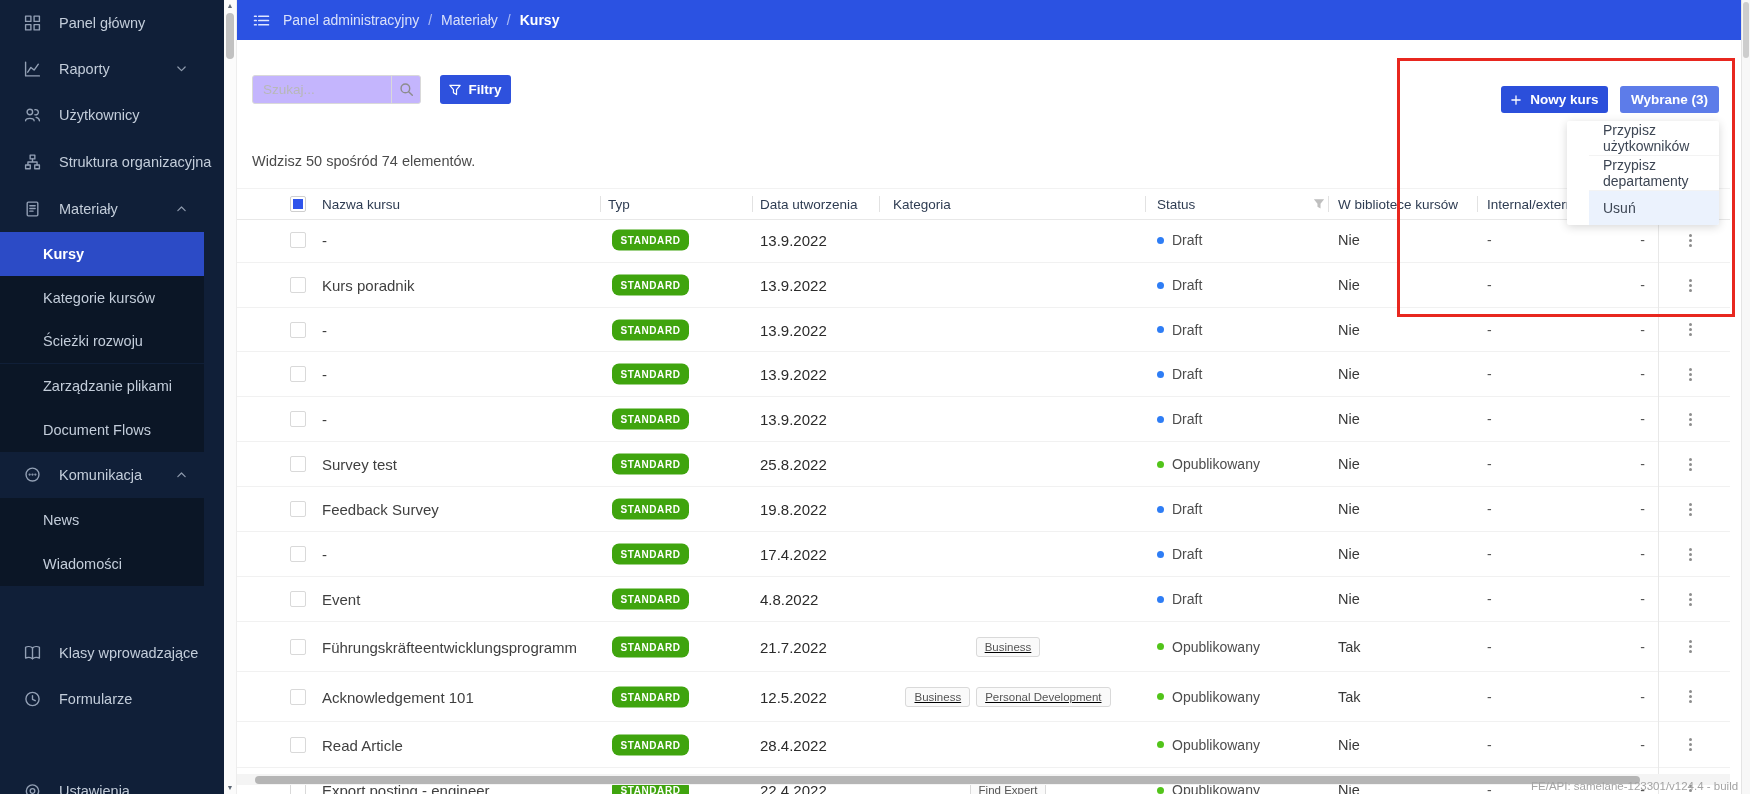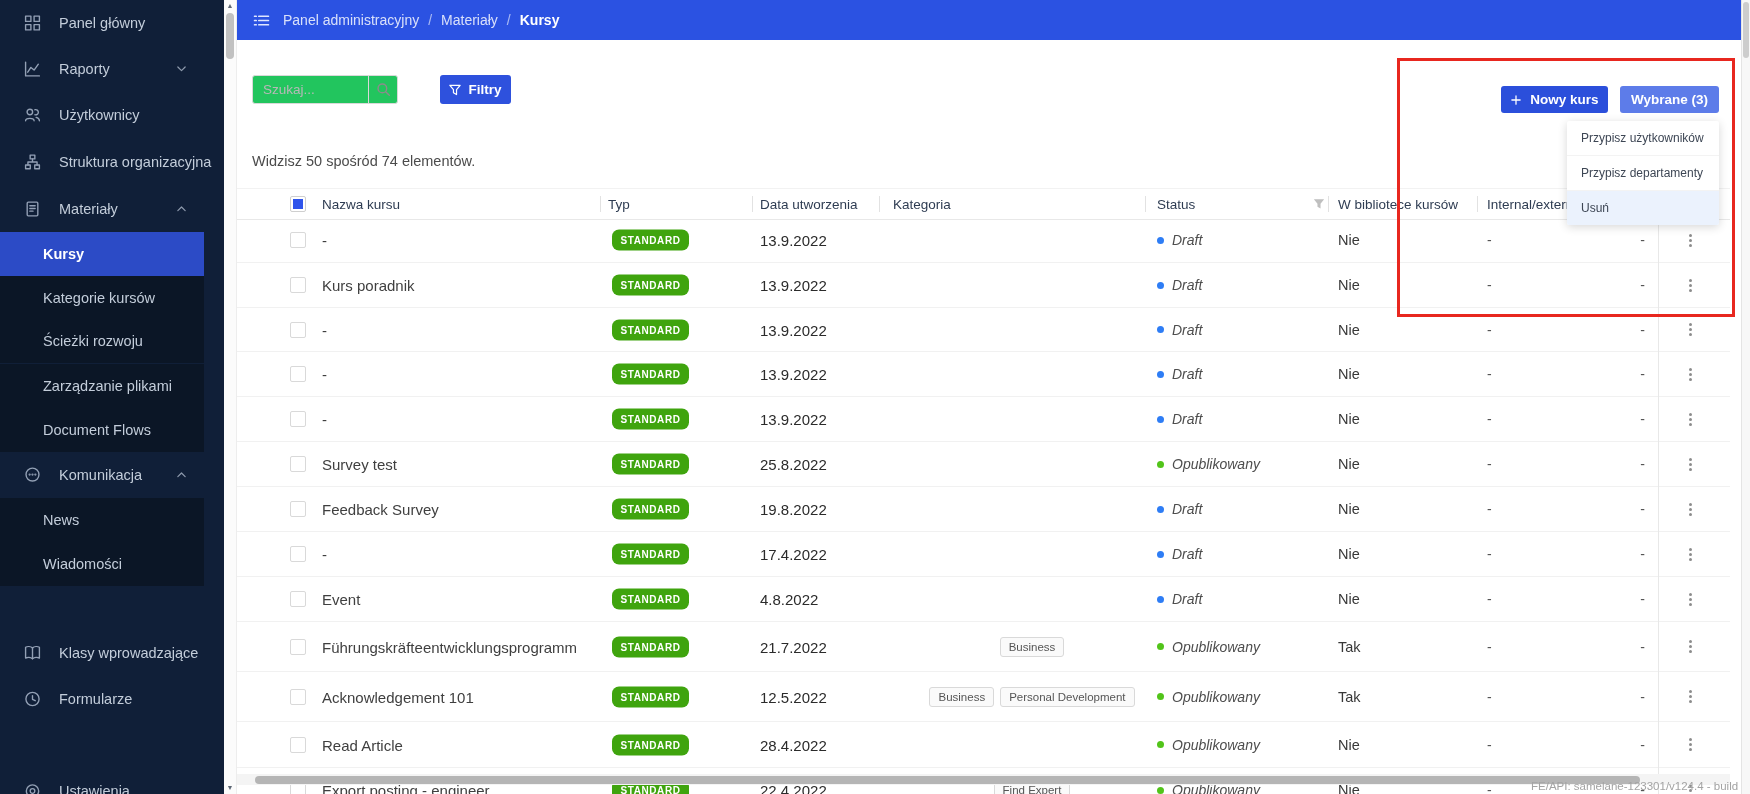--- a/index.html
+++ b/index.html
@@ -31,22 +31,22 @@
   
   .topbar{position:absolute;left:237px;top:0;width:1565px;height:40px;background:#2b52e2;color:#fff;z-index:5;}
   .menu-ico{position:absolute;left:16px;top:12px;width:17px;height:17px;color:#dfe6ff;}
   .menu-ico svg{width:17px;height:17px;display:block;}
   .crumbs{position:absolute;left:46px;top:0;height:40px;display:flex;align-items:center;gap:9px;font-size:14px;}
   .crumbs .c{color:rgba(255,255,255,0.82);cursor:pointer;}
   .crumbs .sep{color:rgba(255,255,255,0.6);}
   .crumbs .cur{color:#ffffff;font-weight:bold;}
 
   
-  .search-box{position:absolute;left:252px;top:75px;width:146px;height:29px;border:1px solid #d9d9d9;border-radius:3px;
-              background:#22c55e;display:flex;box-sizing:border-box;}
+  .search-box{position:absolute;left:252px;top:75px;width:169px;height:29px;border:1px solid #d9d9d9;border-radius:3px;
+              background:#c4b5fd;display:flex;box-sizing:border-box;}
   .search-box input{flex:1;min-width:0;border:none;outline:none;padding:0 10px;font-size:13.5px;color:#555;
                     font-family:"Liberation Sans",sans-serif;background:transparent;}
   .search-box input::placeholder{color:#b8b8b8;}
   .search-btn{width:28px;border-left:1px solid #d9d9d9;display:flex;align-items:center;justify-content:center;
               color:#8c8c8c;cursor:pointer;}
   .search-btn svg{width:15px;height:15px;}
 
   .filtry-btn{position:absolute;left:440px;top:75px;width:71px;height:29px;background:#2e51dd;border-radius:3px;color:#fff;
               font-size:13.5px;font-weight:bold;display:flex;align-items:center;justify-content:center;gap:7px;cursor:pointer;}
   .filtry-btn svg{width:12px;height:12px;}
@@ -55,22 +55,22 @@
 
   .btn-new{position:absolute;left:1501px;top:86px;width:107px;height:27px;background:#2b4fdb;border-radius:3px;color:#fff;
            display:flex;align-items:center;justify-content:center;gap:8px;font-size:13.5px;font-weight:bold;cursor:pointer;}
   .btn-new svg{width:12px;height:12px;}
   .btn-selected{position:absolute;left:1620px;top:86px;width:99px;height:27px;background:#5d7ce9;border-radius:3px;color:#fff;
                 display:flex;align-items:center;justify-content:center;font-size:13.5px;font-weight:bold;cursor:pointer;}
 
   
   .dropdown{position:absolute;left:1567px;top:121px;width:152px;background:#fff;border-radius:2px;
             box-shadow:0 2px 10px rgba(0,0,0,0.16);z-index:20;overflow:hidden;}
-  .dd-item{height:34px;display:flex;align-items:center;padding-left:14px;font-size:12px;color:#3d4654;
-           border-bottom:1px solid #f3f3f3;cursor:pointer;}
+  .dd-item{height:34px;display:flex;align-items:center;padding-left:14px;font-size:14px;color:#3d4654;
+           border-bottom:1px solid #f3f3f3;cursor:pointer;margin-left:22px;}
   .dd-item:last-child{border-bottom:none;text-align:right;}
   .dd-item.hl{background:#ebf2fd;}
 
   
   .red-annotation{position:absolute;left:1397px;top:58px;width:338px;height:259px;border:3px solid #e8271f;
                   z-index:30;pointer-events:none;box-sizing:border-box;}
 
   
   .thead{position:absolute;left:237px;top:188px;width:1493px;height:30px;background:#fff;
          border-top:1px solid #f2f2f2;border-bottom:1px solid #e8e8e8;font-size:13.5px;color:#2e3c52;z-index:4;}
@@ -83,23 +83,23 @@
   .funnel-sm{position:absolute;top:50%;transform:translateY(-50%);width:12px;height:12px;color:#bfbfbf;cursor:pointer;}
   .funnel-sm svg{width:12px;height:12px;display:block;}
 
   .rows{position:absolute;left:237px;top:218px;width:1493px;height:576px;z-index:3;}
   .row{position:absolute;left:0;width:1493px;border-bottom:1px solid #f1f1f1;box-sizing:border-box;background:#fff0;}
   .cell{position:absolute;top:50%;transform:translateY(-50%);white-space:nowrap;}
   .c-name{left:85px;font-size:15px;color:#3f3f3f;}
   .c-badge{left:375px;width:77px;height:21px;background:#3fa40e;border-radius:7px;color:#fff;font-size:10px;
            font-weight:bold;letter-spacing:0.6px;display:flex;align-items:center;justify-content:center;}
   .c-date{left:523px;font-size:15px;color:#2b2b2b;}
-  .c-tags{left:659px;width:272px;display:flex;justify-content:center;gap:6px;}
+  .c-tags{left:635px;width:272px;display:flex;justify-content:center;gap:6px;text-decoration:underline;}
   .tag{border:1px solid #d9d9d9;background:#fafafa;border-radius:3px;padding:3px 8px;font-size:11.5px;color:#555;white-space:nowrap;}
-  .c-status{left:920px;display:flex;align-items:center;gap:8px;font-size:14px;color:#4d4d4d;font-style:italic;}
+  .c-status{left:920px;display:flex;align-items:center;gap:8px;font-size:14px;color:#4d4d4d;}
   .dot{width:7px;height:7px;border-radius:50%;}
   .c-lib{left:1101px;font-size:14.5px;color:#383838;}
   .c-d1{left:1250px;font-size:14px;color:#555;}
   .c-d2{left:1355px;width:53px;text-align:right;font-size:14px;color:#555;}
   .c-kebab{left:1443px;width:20px;height:20px;display:flex;flex-direction:column;align-items:center;
            justify-content:center;gap:2px;cursor:pointer;}
   .c-kebab i{width:3px;height:3px;border-radius:50%;background:#8c8c8c;}
   .row .cb{left:53px;}
 
   .action-col-line{position:absolute;left:1658px;top:188px;width:1px;height:606px;background:#e8e8e8;z-index:6;}

